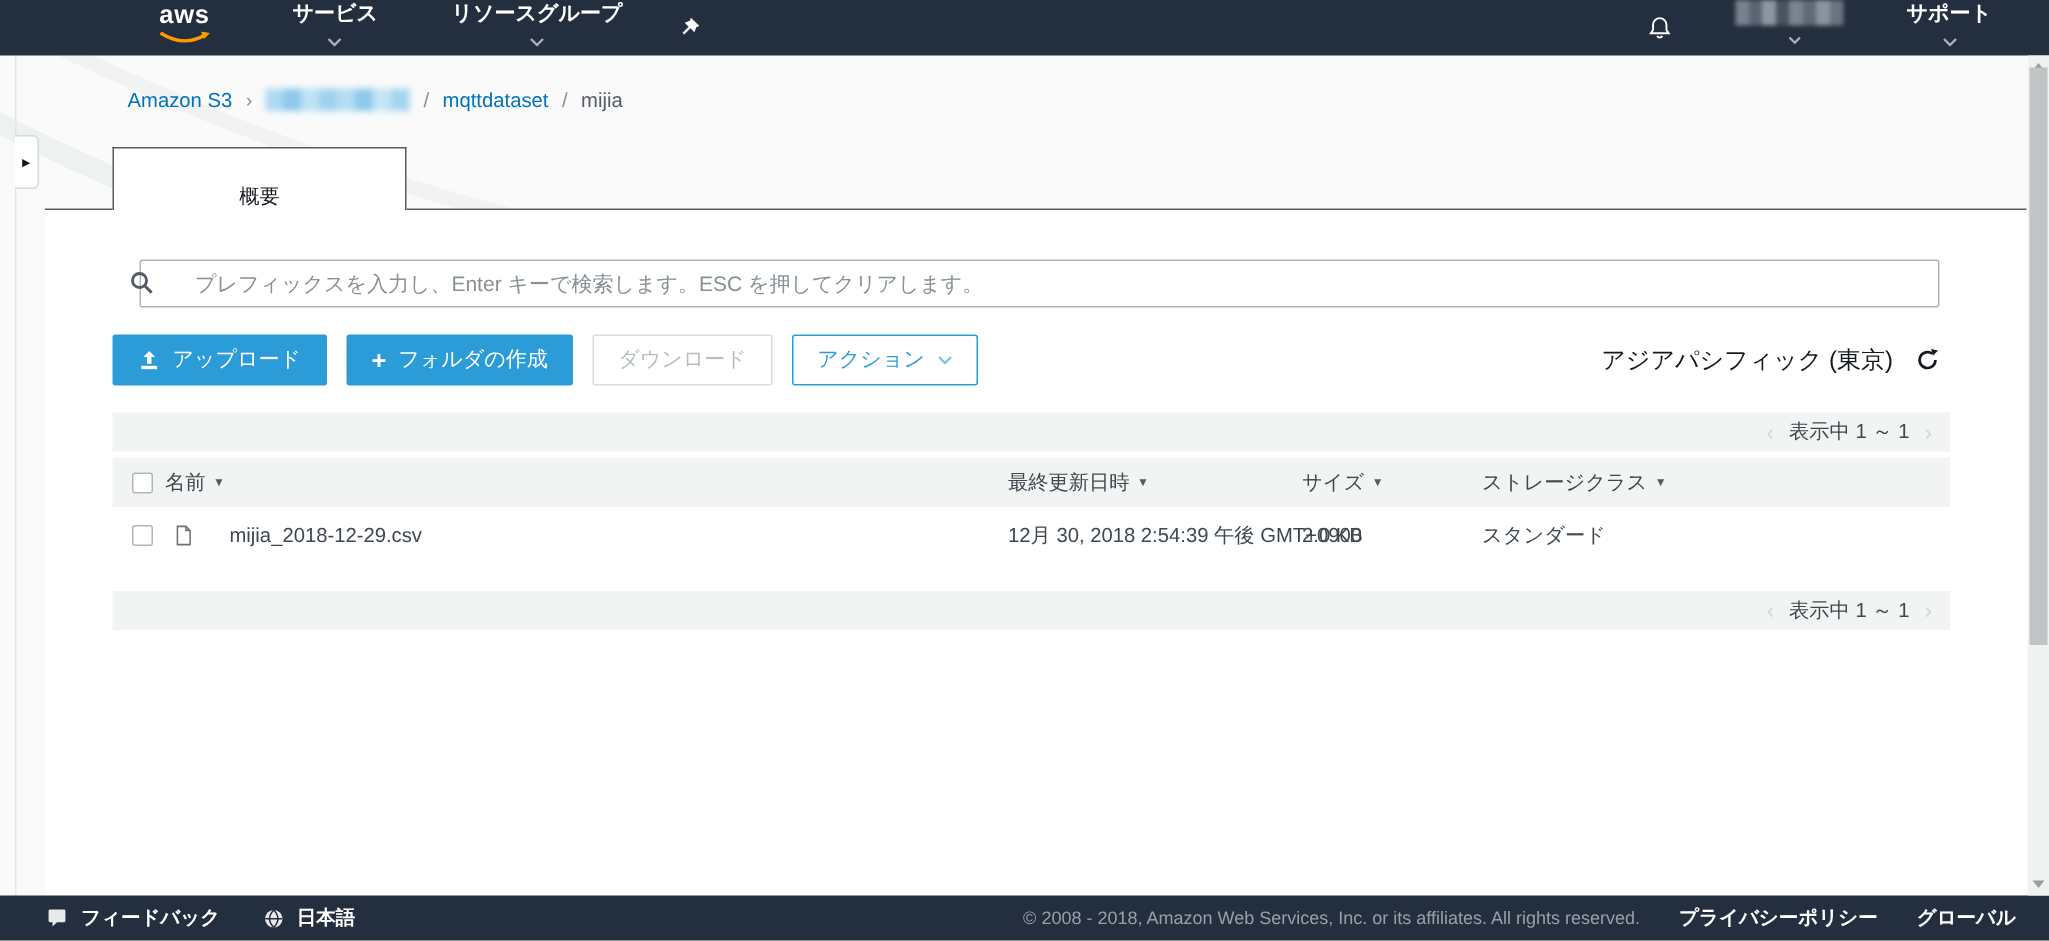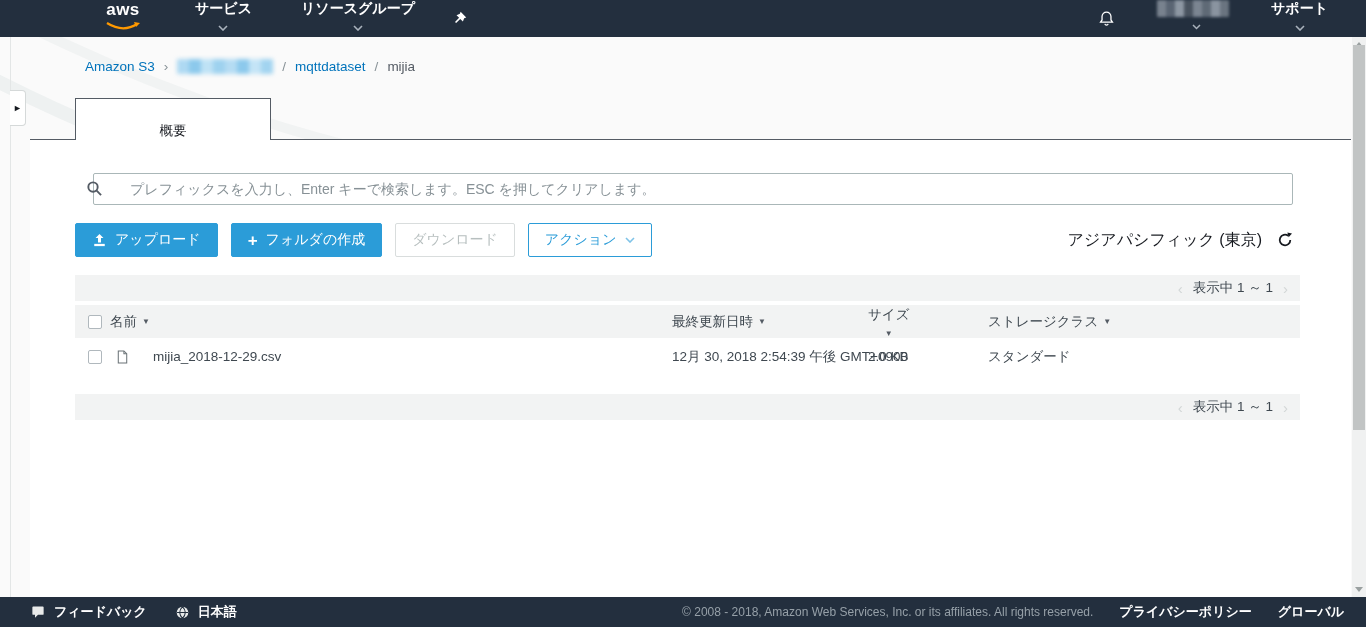--- a/index.html
+++ b/index.html
@@ -80,21 +80,21 @@
   .pagebar { height:26px; background:#f2f3f3; display:flex; align-items:center;
     justify-content:flex-end; padding-right:12px; gap:10px; color:#3f4850; }
   .pagebar .pchev { color:#d2d6d6; font-size:15px; cursor:default; }
   .thead { margin-top:4px; height:33px; background:#f2f3f3; display:flex; align-items:center; position:relative; }
   .trow  { height:37px; background:#fff; display:flex; align-items:center; position:relative; }
   .cb { width:14px; height:14px; border:1px solid #b0b8bd; border-radius:2px; background:#fff;
     position:absolute; left:13px; top:50%; transform:translateY(-50%); cursor:pointer; }
   .col-name   { position:absolute; left:35px; display:flex; align-items:center; gap:5px; }
   .trow .col-name { left:40px; gap:23px; }
   .col-mod    { position:absolute; left:597px; display:flex; align-items:center; gap:5px; }
-  .col-size   { position:absolute; left:793px; display:flex; align-items:center; gap:5px;flex-direction:column; }
+  .col-size   { position:absolute; left:793px; display:flex; align-items:center; gap:5px; }
   .col-store  { position:absolute; left:913px; display:flex; align-items:center; gap:5px; }
   .sort { font-size:8px; color:#545b64; }
   .gap20 { height:19px; background:#fff; }
 
   
   .sb-track { position:absolute; right:0; top:37px; width:14px; height:560px;
     background:#f0f1f1; z-index:40; }
   .sb-up, .sb-down { position:absolute; left:0; width:14px; height:15px;
     display:flex; align-items:center; justify-content:center; cursor:pointer; }
   .sb-up { top:0; } .sb-down { bottom:0; }

